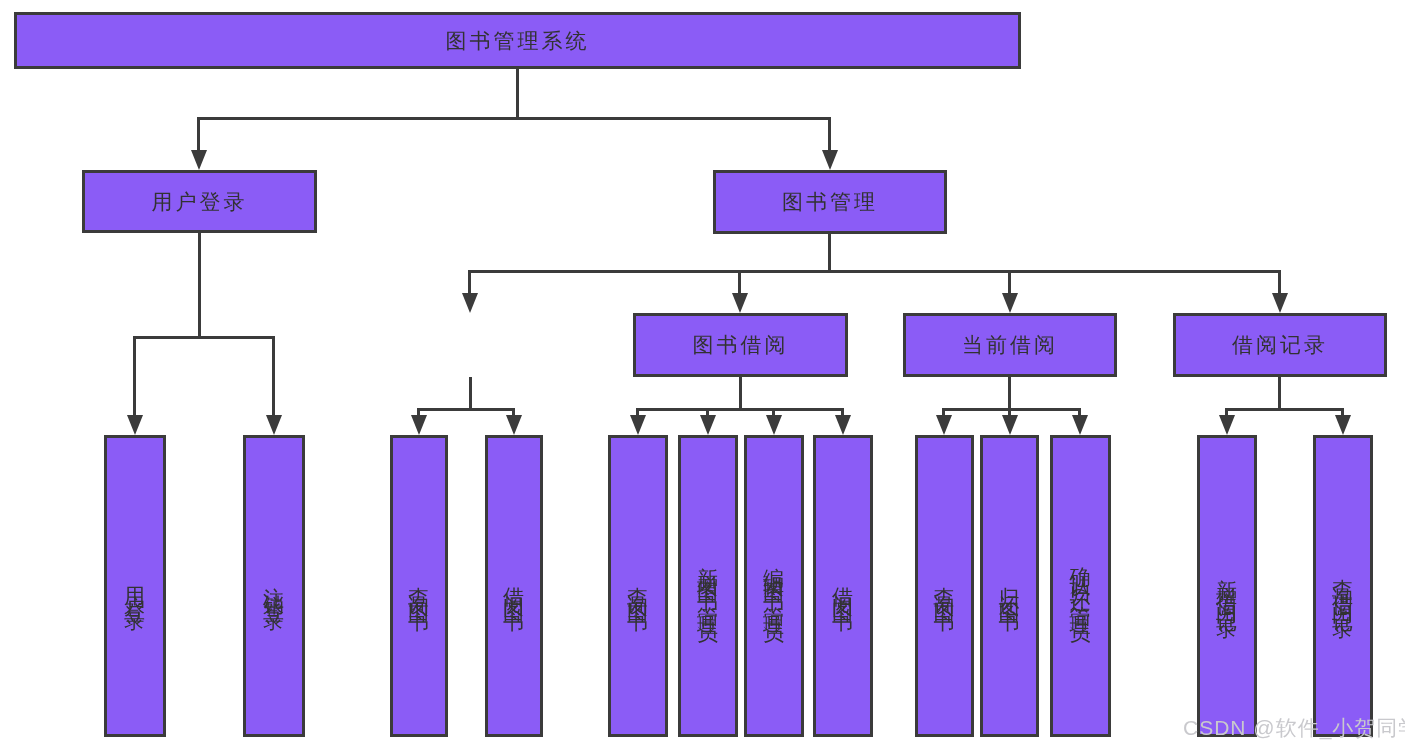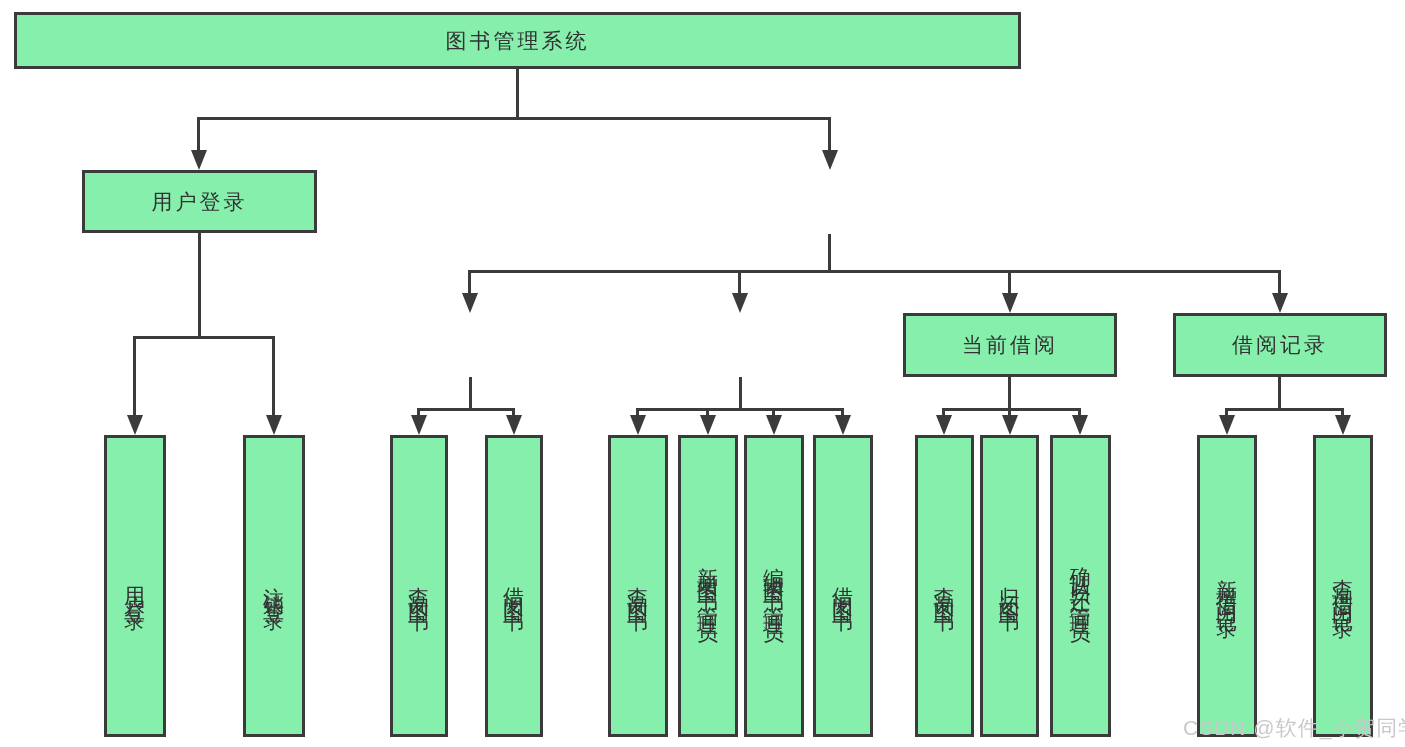--- a/index.html
+++ b/index.html
@@ -7,21 +7,21 @@
     position:relative;
     width:1405px;height:747px;
     background:#ffffff;
     font-family:"Liberation Sans","DejaVu Sans",sans-serif;
     overflow:hidden;
   }
   .box{
     position:absolute;
     box-sizing:border-box;
     border:3px solid #3b3b3b;
-    background:#86efac;
+    background:#8b5cf6;
     display:flex;
     align-items:center;
     justify-content:center;
     color:#323232;
     font-size:21px;
     letter-spacing:3px;
     text-align:center;
   }
   .vbox{
     writing-mode:vertical-lr;
@@ -57,39 +57,41 @@
   <div class="box" style="left:14px;top:12px;width:1007px;height:57px;">图书管理系统</div>
 
   <div class="vline" style="left:516px;top:69px;height:48px;"></div>
   <div class="hline" style="left:198px;top:117px;width:633px;"></div>
   <div class="vline" style="left:197px;top:117px;height:33px;"></div>
   <div class="arrow" style="left:191px;top:150px;"></div>
   <div class="vline" style="left:828px;top:117px;height:33px;"></div>
   <div class="arrow" style="left:822px;top:150px;"></div>
 
   <div class="box" style="left:82px;top:170px;width:235px;height:63px;">用户登录</div>
+  <div class="box" style="left:713px;top:170px;width:234px;height:64px;">图书管理</div>
 
   <div class="vline" style="left:198px;top:233px;height:103px;"></div>
   <div class="hline" style="left:134px;top:336px;width:141px;"></div>
   <div class="vline" style="left:133px;top:336px;height:79px;"></div>
   <div class="arrow" style="left:127px;top:415px;"></div>
   <div class="vline" style="left:272px;top:336px;height:79px;"></div>
   <div class="arrow" style="left:266px;top:415px;"></div>
 
   <div class="vline" style="left:828px;top:234px;height:36px;"></div>
   <div class="hline" style="left:469px;top:270px;width:812px;"></div>
   <div class="vline" style="left:468px;top:270px;height:23px;"></div>
   <div class="arrow" style="left:462px;top:293px;"></div>
   <div class="vline" style="left:738px;top:270px;height:23px;"></div>
   <div class="arrow" style="left:732px;top:293px;"></div>
   <div class="vline" style="left:1008px;top:270px;height:23px;"></div>
   <div class="arrow" style="left:1002px;top:293px;"></div>
   <div class="vline" style="left:1278px;top:270px;height:23px;"></div>
   <div class="arrow" style="left:1272px;top:293px;"></div>
 
+  <div class="box" style="left:633px;top:313px;width:215px;height:64px;">图书借阅</div>
   <div class="box" style="left:903px;top:313px;width:214px;height:64px;">当前借阅</div>
   <div class="box" style="left:1173px;top:313px;width:214px;height:64px;">借阅记录</div>
 
   <div class="vline" style="left:469px;top:377px;height:31px;"></div>
   <div class="hline" style="left:419px;top:408px;width:96px;"></div>
   <div class="vline" style="left:417px;top:408px;height:7px;"></div>
   <div class="arrow" style="left:411px;top:415px;"></div>
   <div class="vline" style="left:512px;top:408px;height:7px;"></div>
   <div class="arrow" style="left:506px;top:415px;"></div>
 

